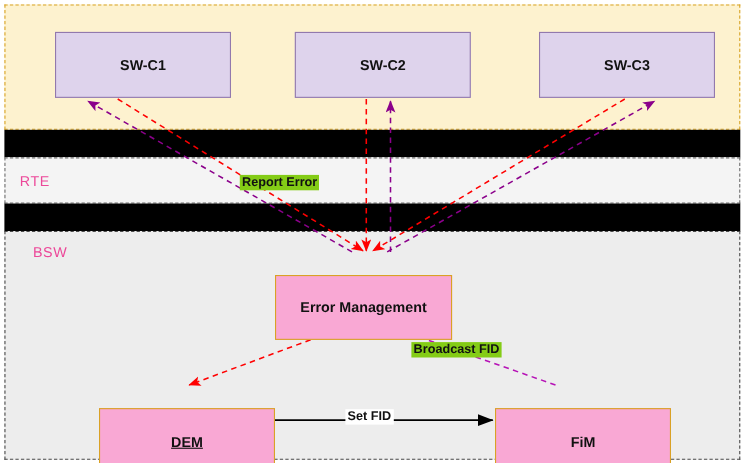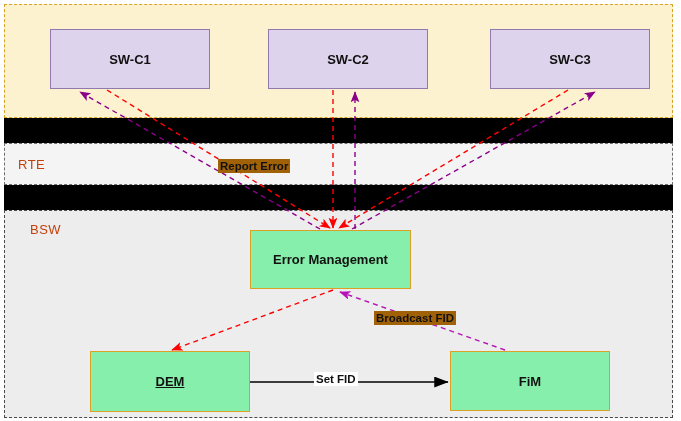--- a/index.html
+++ b/index.html
@@ -50,21 +50,21 @@
     width: 669px;
     height: 25px;
     background: #000000;
   }
   .bar-top { top: 118px; }
   .bar-bottom { top: 185px; }
 
   .band-label {
     position: absolute;
     font-size: 13px;
-    color: #c2410c;
+    color: #ec4899;
     letter-spacing: .5px;
   }
   .label-rte { left: 18px; top: 157px; }
   .label-bsw { left: 30px; top: 222px; }
 
   
   .node {
     position: absolute;
     box-sizing: border-box;
     display: flex;
@@ -81,22 +81,23 @@
     border: 1px solid #9279AD;
     width: 160px;
     height: 60px;
     top: 29px;
   }
   #swc1 { left: 15px; margin-left: 35px; }
   #swc2 { left: 251px; margin-left: 17px; }
   #swc3 { left: 490px; }
 
   .node-bsw {
-    background: #86efac;
+    background: #f9a8d4;
     border: 1px solid #D9A125;
+    margin-top: 20px;
   }
   #errmgmt {
     left: 250px; top: 230px;
     width: 161px; height: 59px;
   }
   #dem {
     left: 90px; top: 351px;
     width: 160px; height: 61px; text-decoration: underline;
   }
   #fim {
@@ -113,21 +114,21 @@
     z-index: 5;
     pointer-events: none;
   }
 
   
   .edge-label {
     position: absolute;
     font-size: 11.5px;
     font-weight: bold;
     color: #111111;
-    background: #a16207;
+    background: #84cc16;
     padding: 1px 2px;
     white-space: nowrap;
     z-index: 7;
   }
   #lbl-report-error { left: 218px; top: 159px; }
   #lbl-broadcast-fid { left: 374px; top: 311px; text-align: center; }
   #lbl-set-fid {
     left: 314px; top: 372px;
     background: #ffffff;
     text-align: center;

